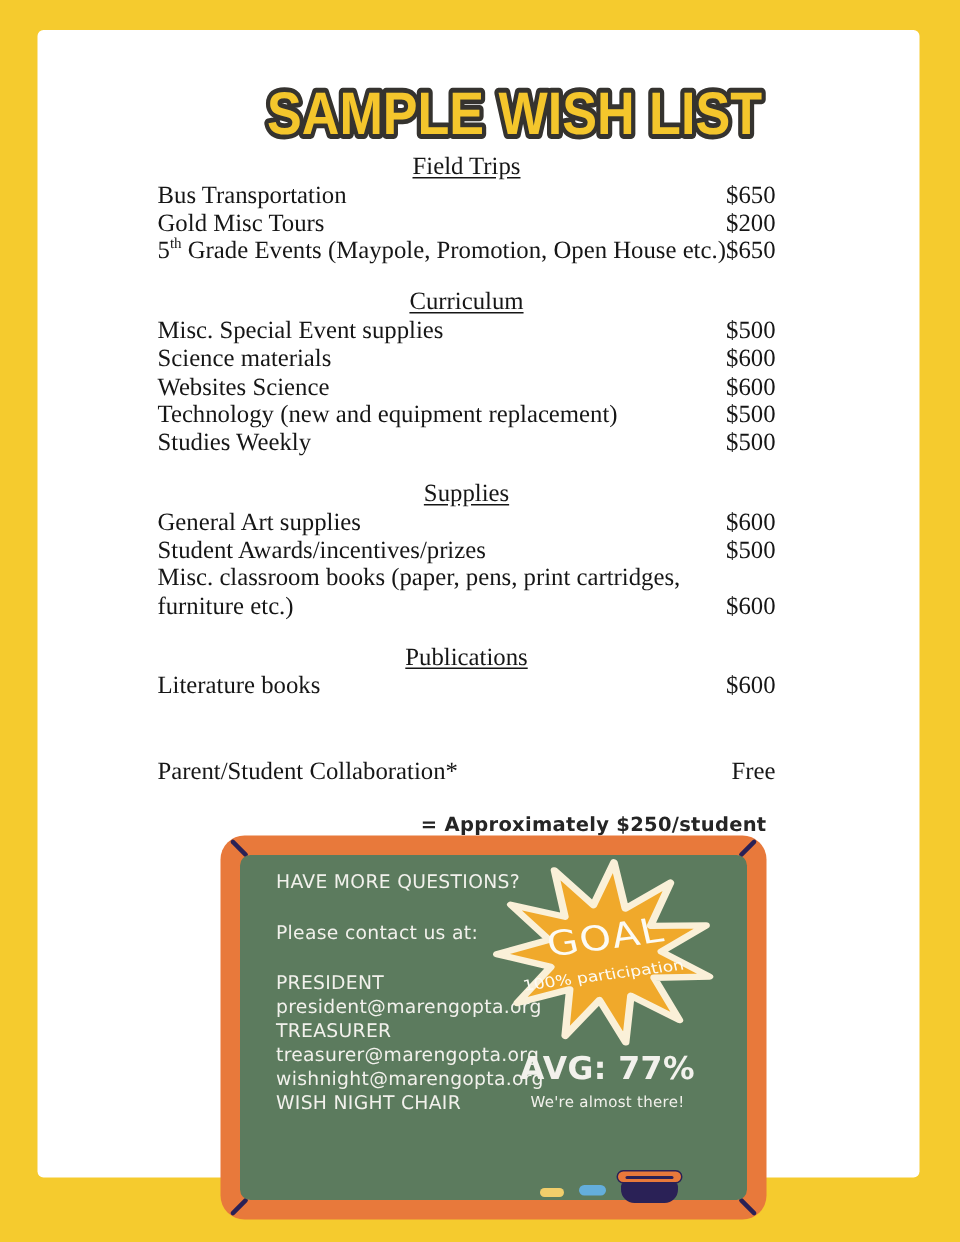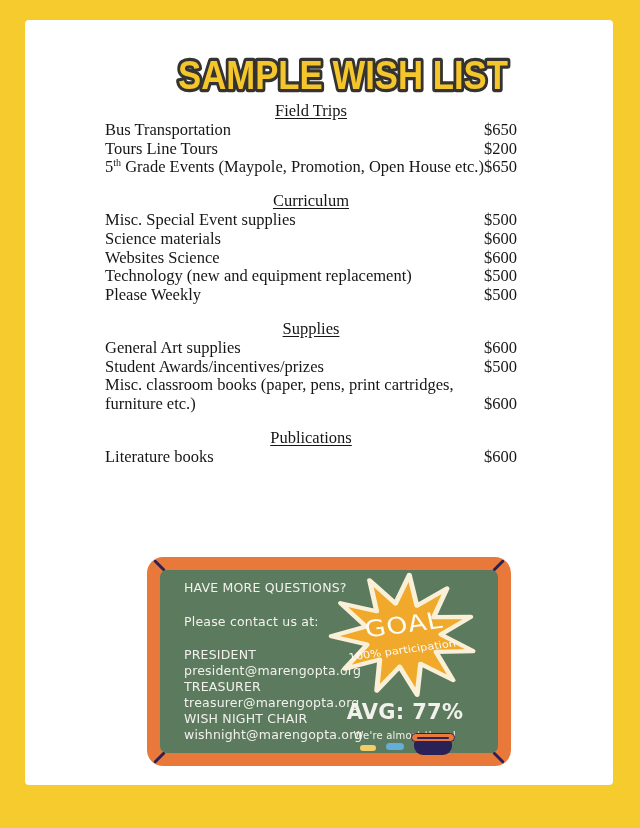--- a/index.html
+++ b/index.html
@@ -29,21 +29,21 @@
   .price{text-align:right;white-space:nowrap;}
   .footer-row{display:flex;justify-content:space-between;margin-top:17px;}
   .note{
     margin-top:18px;text-align:right;padding-right:6px;
     font-family:"DejaVu Sans",sans-serif;font-size:13px;font-weight:bold;
     letter-spacing:.2px;color:#252525;
   }
 
   
   .board{
-    position:absolute;left:122px;top:537px;width:364px;height:209px;
+    position:absolute;left:122px;top:537px;width:364px;height:256px;
     background:var(--frame-orange,#E8793B);border-radius:16px;
   }
   .corner-mark{
     position:absolute;width:15px;height:3px;border-radius:2px;
     background:var(--navy-accent,#2A2156);
   }
   .corner-tl{left:5px;top:7px;transform:rotate(45deg);}
   .corner-tr{right:5px;top:7px;transform:rotate(-45deg);}
   .corner-bl{left:5px;bottom:7px;transform:rotate(-45deg);}
   .corner-br{right:5px;bottom:7px;transform:rotate(45deg);}
@@ -102,21 +102,21 @@
 
     <div class="list">
 
     <div class="section">
           <div class="heading">Field Trips</div>
           <div class="row">
             <span class="label"><span>Bus Transportation</span></span>
             <span class="price">$650</span>
           </div>
           <div class="row">
-            <span class="label"><span>Tours Line Tours</span></span>
+            <span class="label"><span>Gold Misc Tours</span></span>
             <span class="price">$200</span>
           </div>
           <div class="row">
             <span class="label"><span>5</span><sup>th</sup><span> Grade Events (Maypole, Promotion, Open House etc.)</span></span>
             <span class="price">$650</span>
           </div>
         </div>
         <div class="section">
           <div class="heading">Curriculum</div>
           <div class="row">
@@ -129,21 +129,21 @@
           </div>
           <div class="row">
             <span class="label"><span>Websites Science</span></span>
             <span class="price">$600</span>
           </div>
           <div class="row">
             <span class="label"><span>Technology (new and equipment replacement)</span></span>
             <span class="price">$500</span>
           </div>
           <div class="row">
-            <span class="label"><span>Please Weekly</span></span>
+            <span class="label"><span>Studies Weekly</span></span>
             <span class="price">$500</span>
           </div>
         </div>
         <div class="section">
           <div class="heading">Supplies</div>
           <div class="row">
             <span class="label"><span>General Art supplies</span></span>
             <span class="price">$600</span>
           </div>
           <div class="row">
@@ -161,40 +161,47 @@
         </div>
         <div class="section">
           <div class="heading">Publications</div>
           <div class="row">
             <span class="label"><span>Literature books</span></span>
             <span class="price">$600</span>
           </div>
         </div>
       </div>
 
+    <div class="list" style="top:485px;">
+      <div class="footer-row" style="margin-top:0;">
+        <span class="label">Parent/Student Collaboration*</span>
+        <span class="price">Free</span>
+      </div>
+      <div class="note">= Approximately $250/student</div>
+    </div>
 
     <div class="board">
       <span class="corner-mark corner-tl"></span>
       <span class="corner-mark corner-tr"></span>
       <span class="corner-mark corner-bl"></span>
       <span class="corner-mark corner-br"></span>
 
       <div class="surface">
 
         <div class="board-text">
           <div class="b-heading">HAVE MORE QUESTIONS?</div>
           <div class="b-intro">Please contact us at:</div>
           <div class="contact-list">
 
           <div class="c-line">PRESIDENT</div>
               <div class="c-line">president@marengopta.org</div>
               <div class="c-line">TREASURER</div>
               <div class="c-line">treasurer@marengopta.org</div>
+              <div class="c-line">wishnight@marengopta.org</div>
               <div class="c-line">WISH NIGHT CHAIR</div>
-              <div class="c-line">wishnight@marengopta.org</div>
             </div>
         </div>
 
         <svg class="star-svg" viewBox="0 0 150 150" preserveAspectRatio="none">
           <polygon points="75,3 85.7,38.6 113.9,14.4 103.7,50.1 140.5,45.1 112.6,69.6 146.3,85.3 109.6,90.8 129.4,122.1 95.5,107.0 95.3,144.1 75,113 54.7,144.1 54.5,107.0 20.6,122.1 40.4,90.8 3.7,85.3 37.4,69.6 9.5,45.1 46.3,50.1 36.1,14.4 64.3,38.6" fill="#F0A92B" stroke="#FAF0D8" stroke-width="5" stroke-linejoin="round"></polygon>
           <text x="75" y="72" text-anchor="middle" transform="rotate(-16 75 64)" font-family="DejaVu Sans, sans-serif" font-size="27" fill="#FCFBF5" letter-spacing="1">GOAL</text>
           <text x="75" y="97" text-anchor="middle" transform="rotate(-16 75 90)" font-family="DejaVu Sans, sans-serif" font-size="11.5" fill="#FCFBF5">100% participation</text>
         </svg>
 
         <div class="avg-block">

